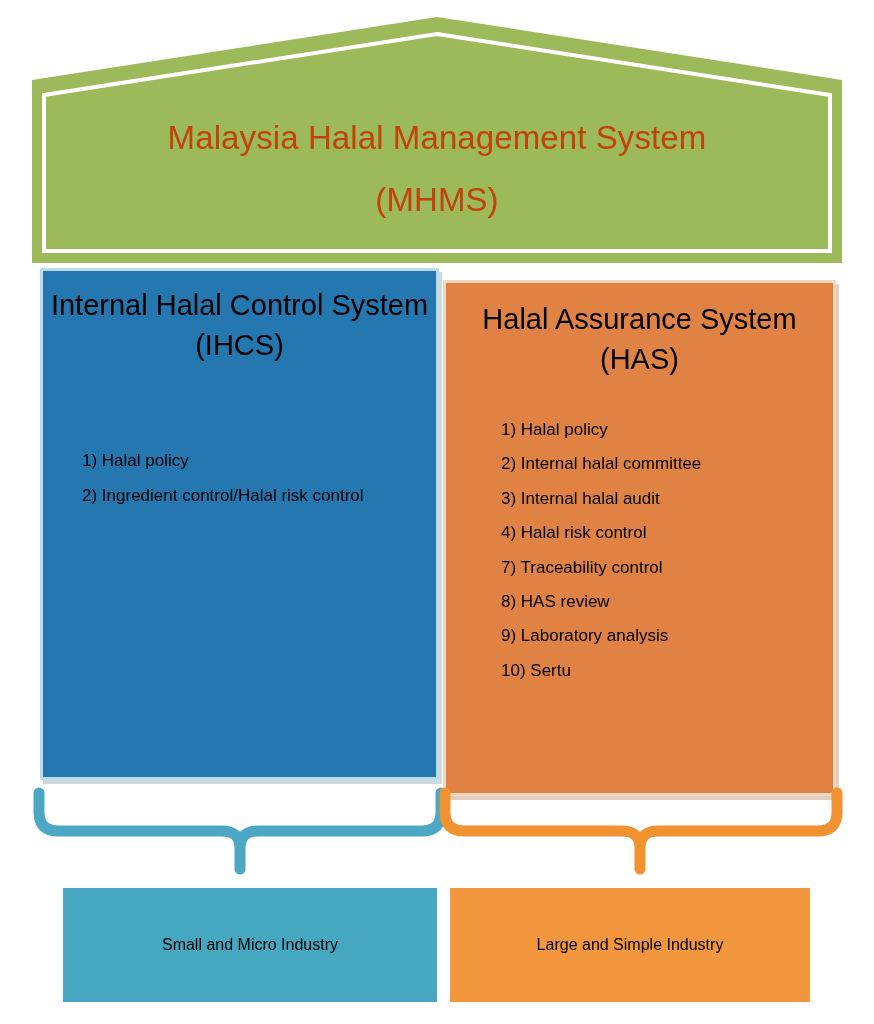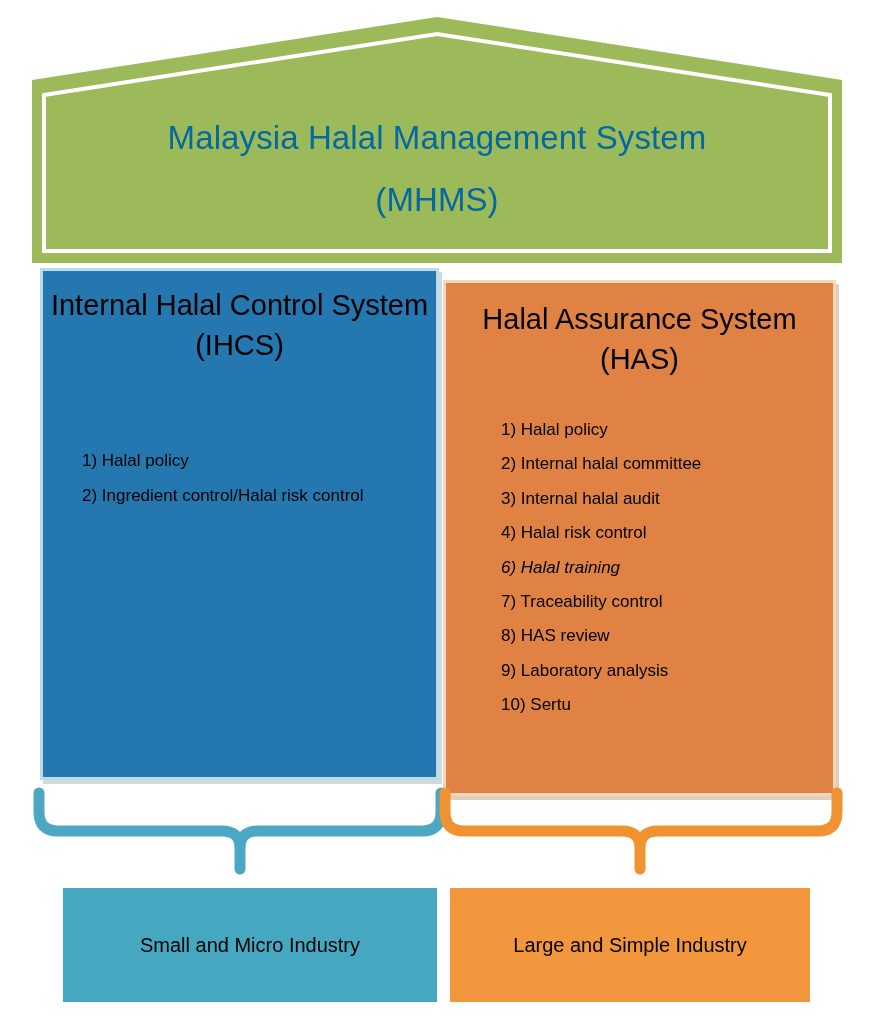--- a/index.html
+++ b/index.html
@@ -38,21 +38,21 @@
     height: 162px;
     display: flex;
     flex-direction: column;
     align-items: center;
     justify-content: center;
     text-align: center;
   }
   .pentagon-title {
     font-size: 33px;
     line-height: 62px;
-    color: #0369a1;
+    color: #c2410c;
     letter-spacing: 0.1px;
     white-space: nowrap;
   }
 
   
   .panel {
     position: absolute;
     box-sizing: border-box;
   }
   .panel-ihcs {
@@ -112,21 +112,21 @@
 
   
   .outcome-box {
     position: absolute;
     box-sizing: border-box;
     display: flex;
     align-items: center;
     justify-content: center;
     text-align: center;
     color: #000000;
-    font-size: 20px;
+    font-size: 16px;
   }
   .outcome-small {
     left: 63px;
     top: 888px;
     width: 374px;
     height: 114px;
     background: #45A8C0;
   }
   .outcome-large {
     left: 450px;
@@ -164,21 +164,20 @@
 
   <div class="panel panel-has">
     <div class="panel-heading">
       <div>Halal Assurance System (HAS)</div>
     </div>
     <ul class="panel-list">
       <li>1) Halal policy</li>
       <li>2) Internal halal committee</li>
       <li>3) Internal halal audit</li>
       <li>4) Halal risk control</li>
-      <li class="li-italic">6) Halal training</li>
       <li>7) Traceability control</li>
       <li>8) HAS review</li>
       <li>9) Laboratory analysis</li>
       <li>10) Sertu</li>
     </ul>
   </div>
 
   <svg class="layer-svg" viewBox="0 0 874 1024">
 
     <path d="M 39 793

